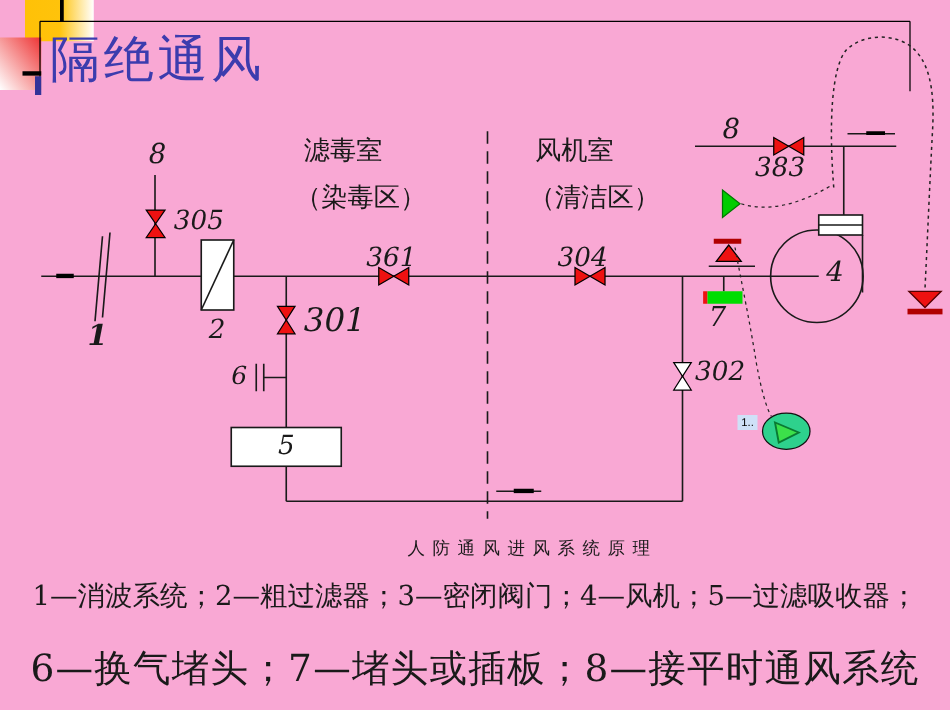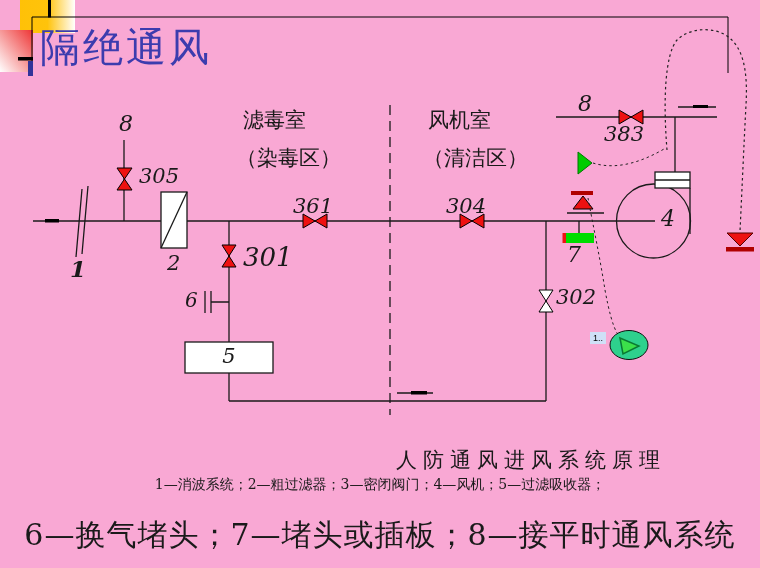--- a/index.html
+++ b/index.html
@@ -8,22 +8,22 @@
     font-family:"DejaVu Serif","Liberation Serif",serif;color:#111;
   }
   .abs{position:absolute;white-space:nowrap;}
   .num{font-style:italic;font-family:"DejaVu Serif","Liberation Serif",serif;color:#1a1a1a;}
   .cjk{font-style:normal;color:#1a1a1a;}
   .title{
     left:40px;top:20px;font-size:40px;letter-spacing:3px;color:#3c3cae;
     font-family:"DejaVu Serif","Liberation Serif",serif;
   }
   .room{font-size:21px;}
-  .caption{left:186px;top:430px;width:480px;text-align:right;font-size:21px;letter-spacing:6px;margin-top:16px;}
-  .legend{left:0;top:476px;width:760px;text-align:center;font-size:14px;}
+  .caption{left:186px;top:430px;width:480px;text-align:center;font-size:14px;letter-spacing:6px;}
+  .legend{left:0;top:462px;width:760px;text-align:center;font-size:22px;}
   .legend2{top:515px;font-size:30px;letter-spacing:1px;}
   .comment{
     left:590px;top:332px;font-size:9px;font-family:"Liberation Sans","DejaVu Sans",sans-serif;
     background:#cfe0f7;padding:1px 3px;color:#000;font-style:normal;
   }
   svg{position:absolute;left:0;top:0;}
 </style>
 </head>
 <body>
 

